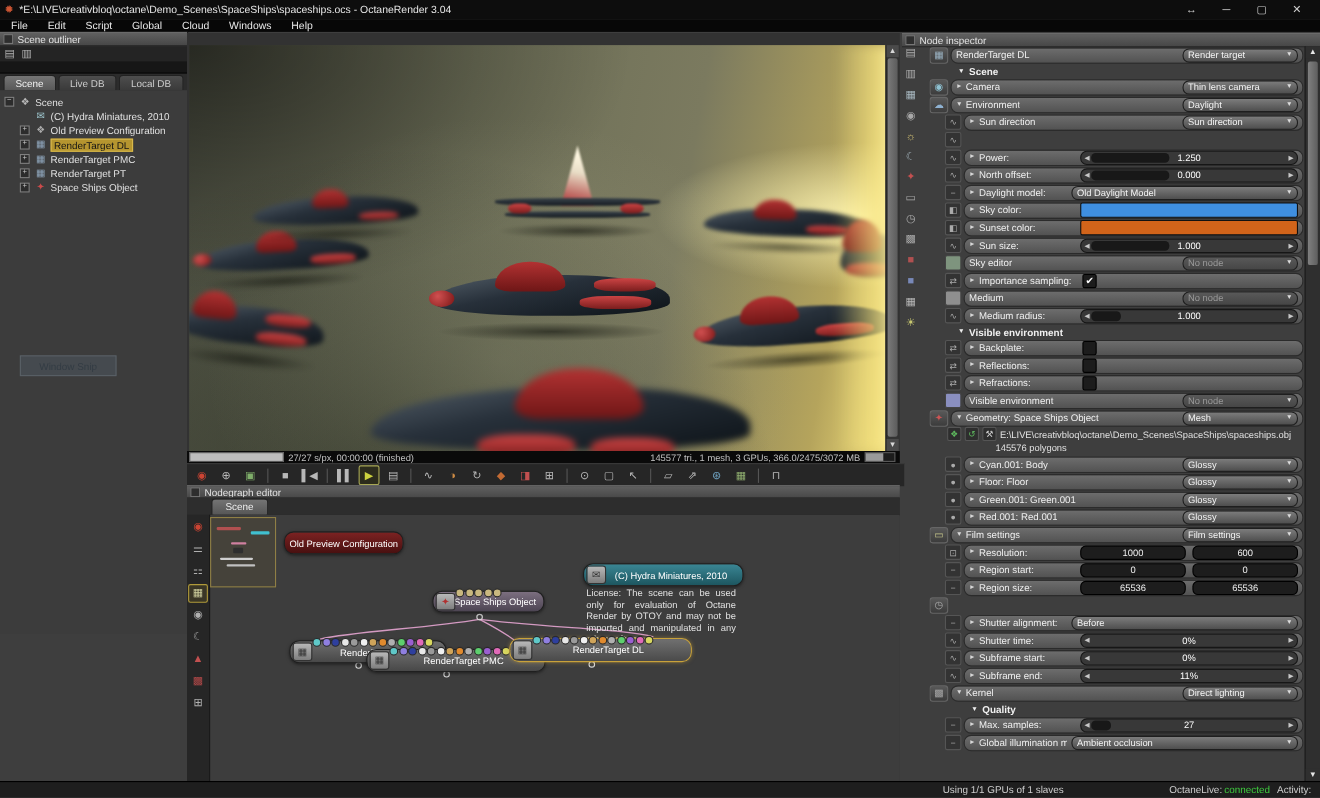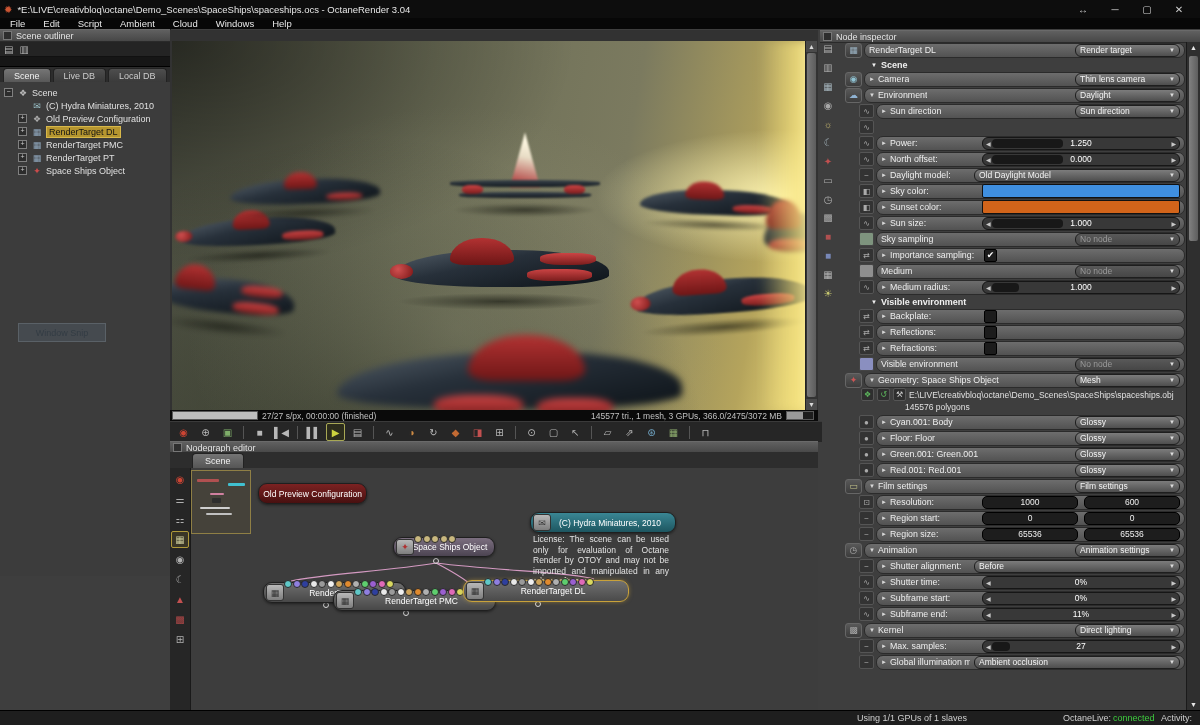--- a/index.html
+++ b/index.html
@@ -124,21 +124,21 @@
       <span class="winbtn">↔</span>
       <span class="winbtn">─</span>
       <span class="winbtn">▢</span>
       <span class="winbtn">✕</span>
     </div>
 </div>
 <div id="menubar">
     <div class="menuitem">File</div>
     <div class="menuitem">Edit</div>
     <div class="menuitem">Script</div>
-    <div class="menuitem">Ambient</div>
+    <div class="menuitem">Global</div>
     <div class="menuitem">Cloud</div>
     <div class="menuitem">Windows</div>
     <div class="menuitem">Help</div>
   </div>
 
 <div id="outliner">
   <div class="phead">
     <span class="phbox"></span>
     <span>Scene outliner</span>
   </div>
@@ -559,21 +559,21 @@
             <span class="fill" style="width: 71px;"></span>
             <span class="sa l">◀</span>
             <span class="sval">1.000</span>
             <span class="sa r">▶</span>
           </div>
         </div>
       </div>
       <div class="irow">
         <span class="stub" style="background: rgb(126, 148, 126);"></span>
         <div class="pill">
-          <span class="rlabel">Sky sampling</span>
+          <span class="rlabel">Sky editor</span>
           <span class="rspace"></span>
           <div class="dd off">
             <span>No node</span>
             <span class="ddarr">▼</span>
           </div>
         </div>
       </div>
       <div class="irow">
         <span class="childicon">⇄</span>
         <div class="pill">
@@ -772,29 +772,20 @@
           <span class="rlabel">Region size:</span>
           <span class="rspace"></span>
           <div class="f2">
             <div class="field">65536</div>
             <div class="field">65536</div>
           </div>
         </div>
       </div>
       <div class="irow">
         <span class="outericon" style="color: rgb(168, 168, 168);">◷</span>
-        <div class="pill">
-          <span class="rarr">▼</span>
-          <span class="rlabel">Animation</span>
-          <span class="rspace"></span>
-          <div class="dd">
-            <span>Animation settings</span>
-            <span class="ddarr">▼</span>
-          </div>
-        </div>
       </div>
       <div class="irow">
         <span class="childicon">−</span>
         <div class="pill">
           <span class="rarr">►</span>
           <span class="rlabel">Shutter alignment:</span>
           <span class="rspace"></span>
           <div class="dd wide">
             <span>Before</span>
             <span class="ddarr">▼</span>
@@ -847,20 +838,24 @@
         <span class="outericon" style="color: rgb(168, 168, 168);">▩</span>
         <div class="pill">
           <span class="rarr">▼</span>
           <span class="rlabel">Kernel</span>
           <span class="rspace"></span>
           <div class="dd">
             <span>Direct lighting</span>
             <span class="ddarr">▼</span>
           </div>
         </div>
+      </div>
+      <div class="isection" style="padding-left: 38px;">
+        <span class="sarr">▼</span>
+        <span>Quality</span>
       </div>
       <div class="irow">
         <span class="childicon">−</span>
         <div class="pill">
           <span class="rarr">►</span>
           <span class="rlabel">Max. samples:</span>
           <span class="rspace"></span>
           <div class="slider">
             <span class="fill" style="width: 18px;"></span>
             <span class="sa l">◀</span>

